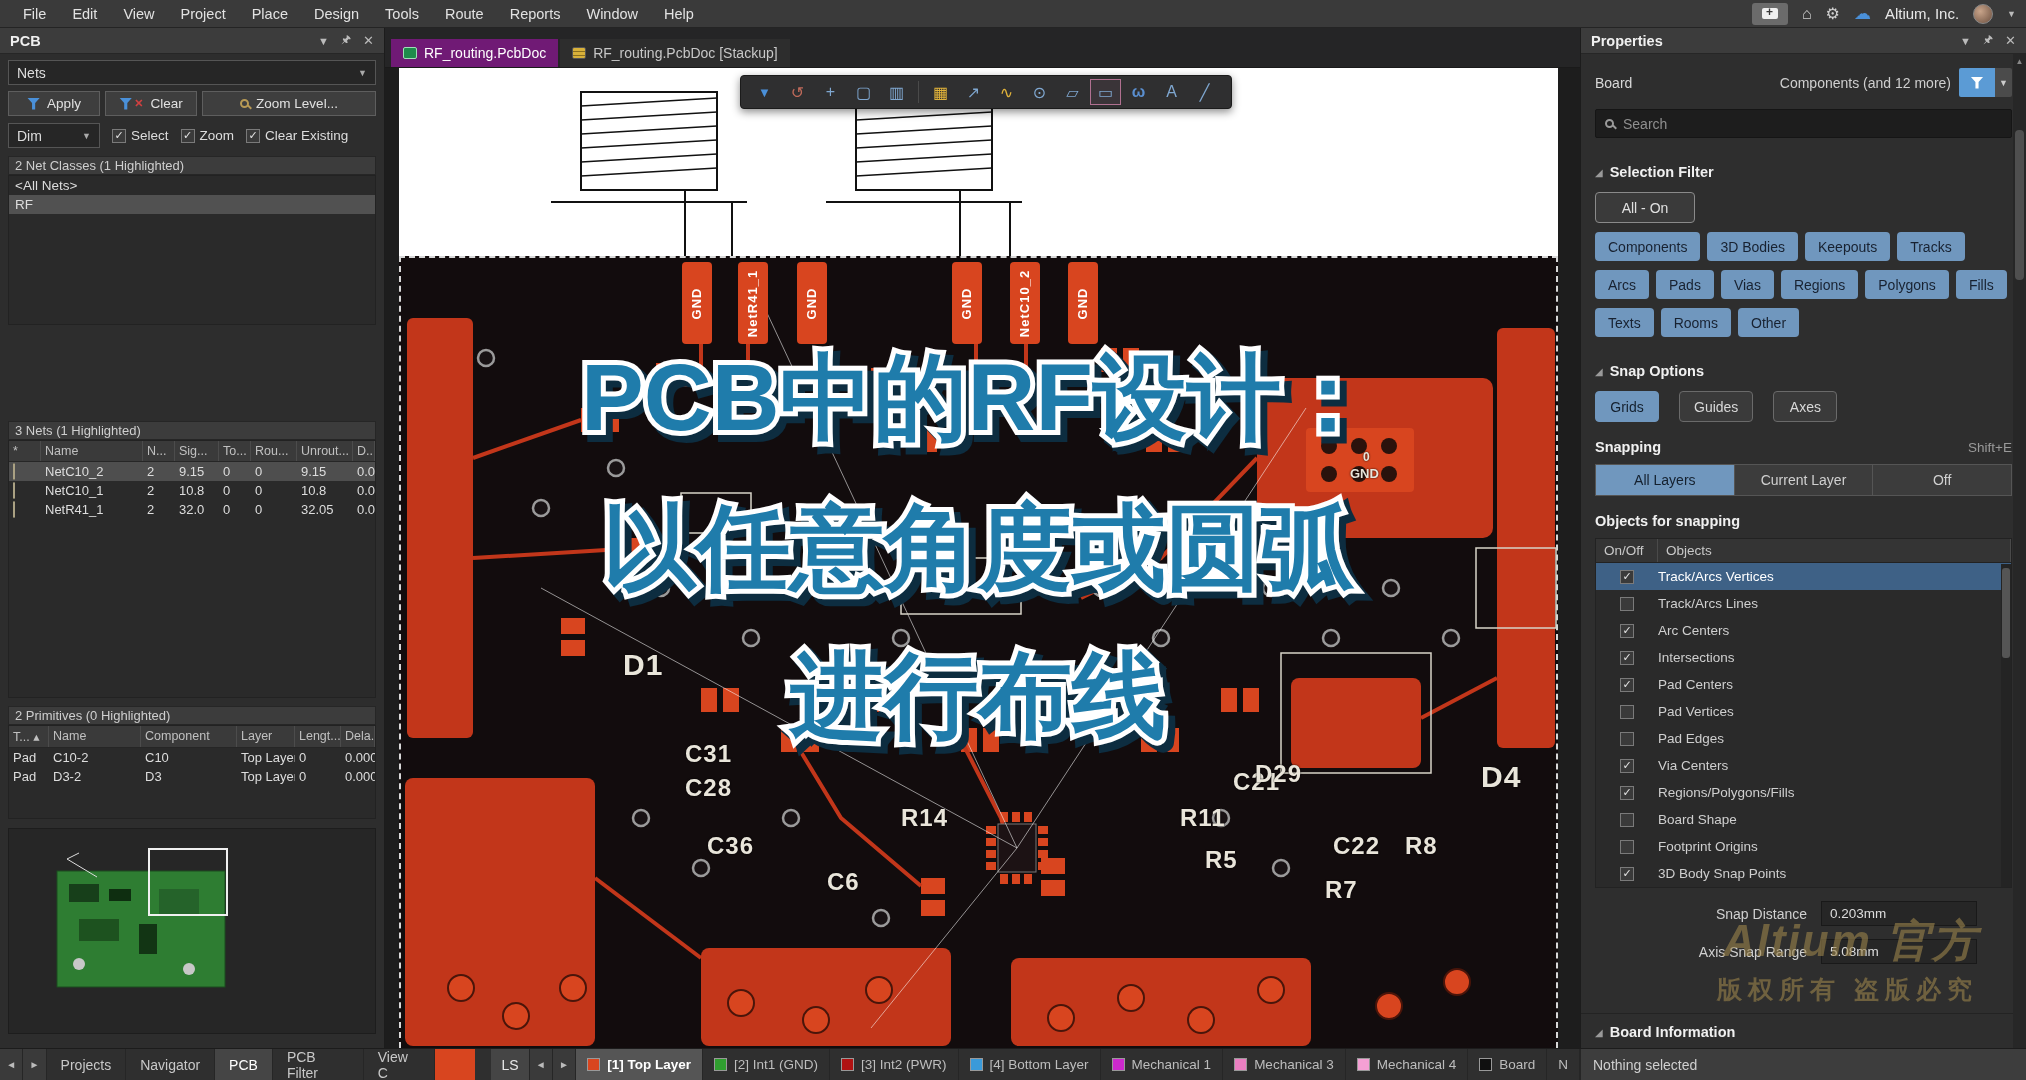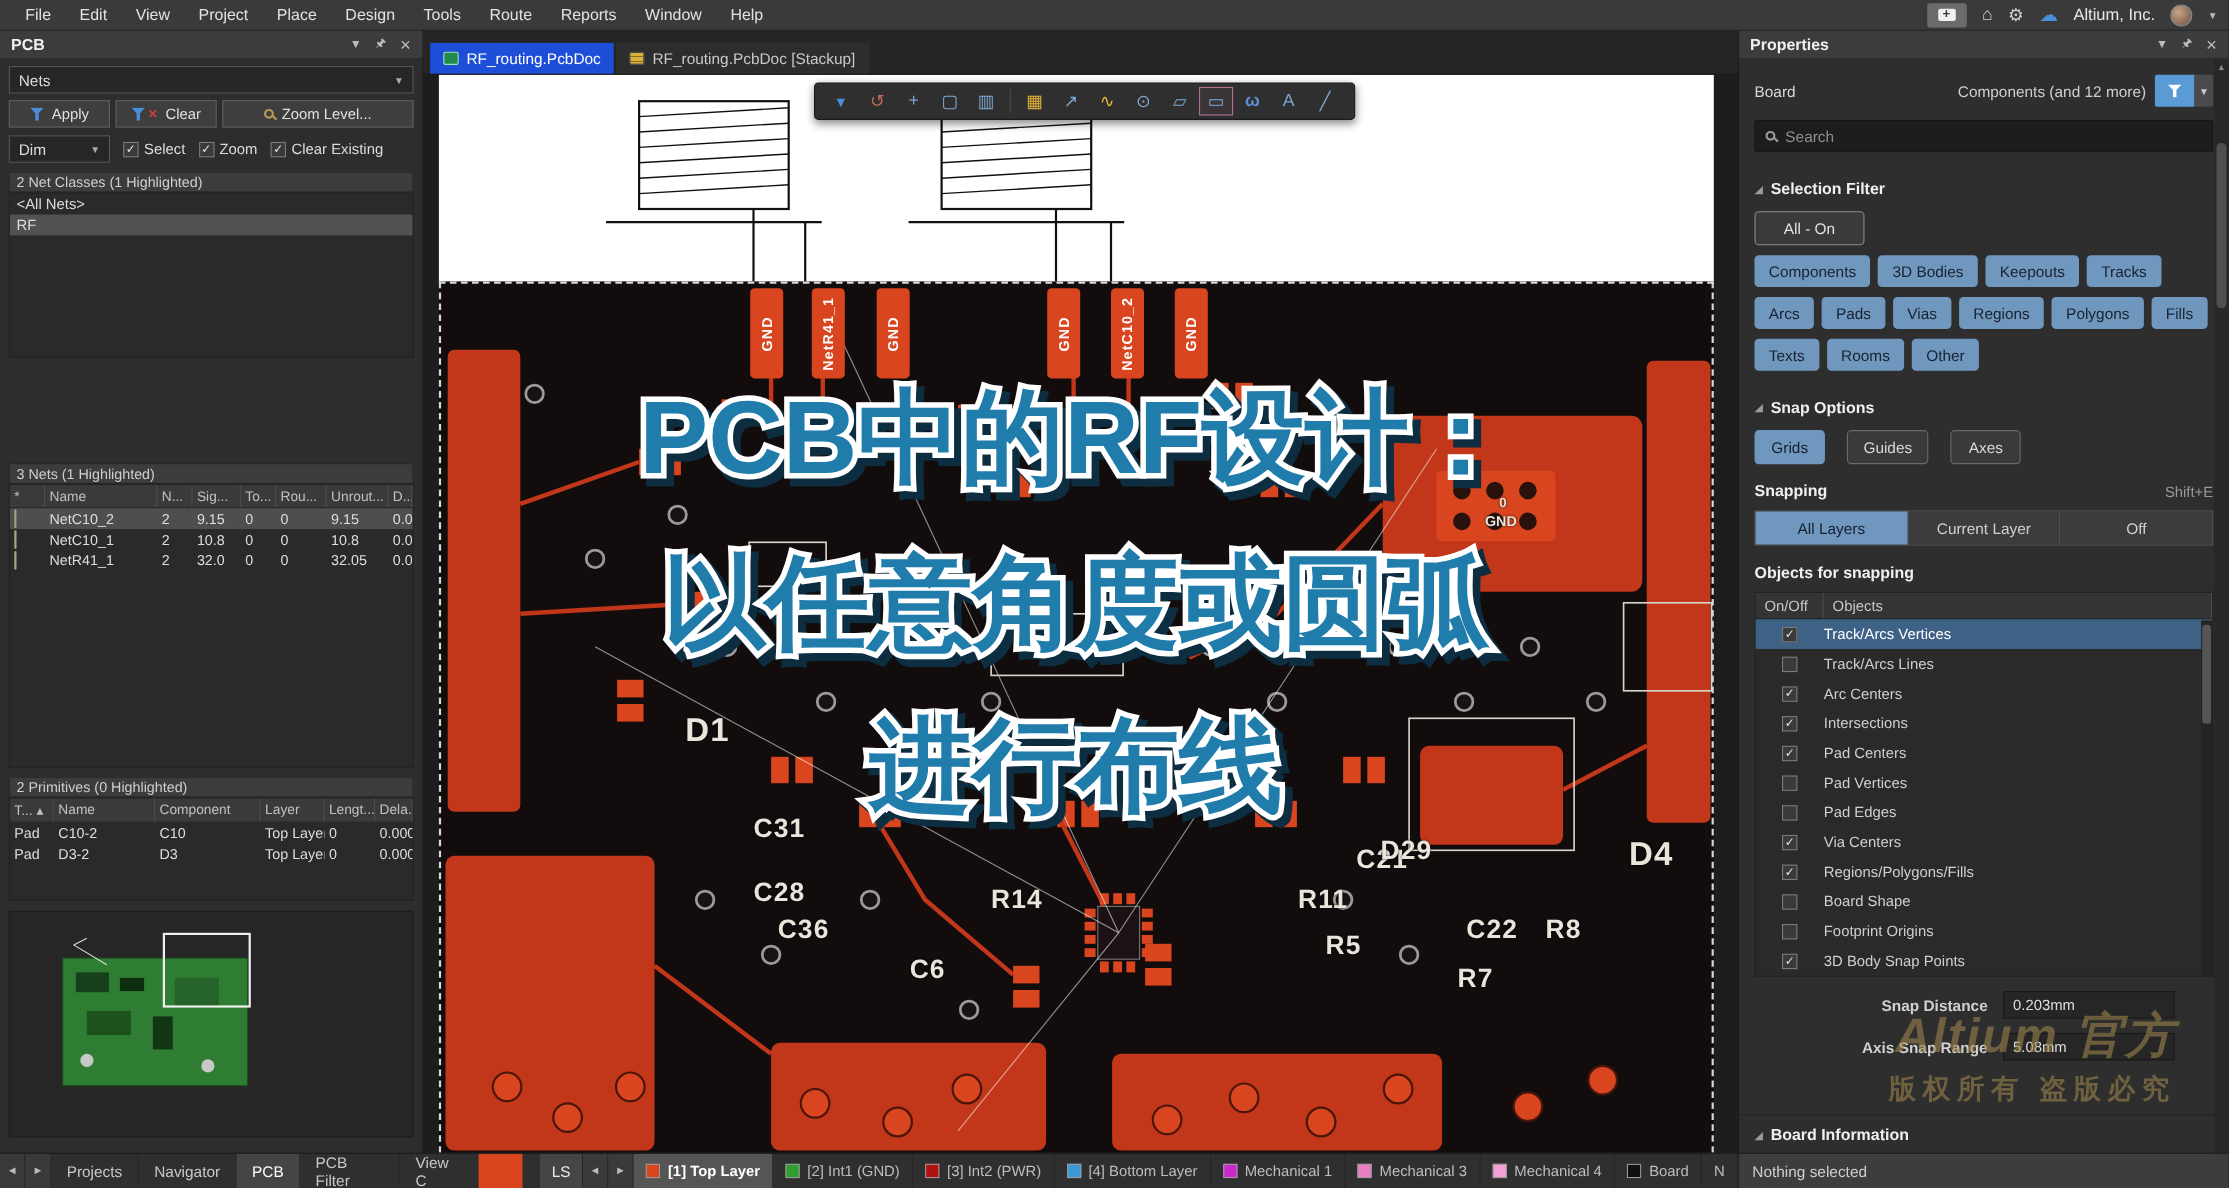--- a/index.html
+++ b/index.html
@@ -56,21 +56,21 @@
   .tbl-row > div { padding:2px 4px; overflow:hidden; white-space:nowrap; }
   .nets-grid { grid-template-columns:32px 102px 32px 44px 32px 46px 56px 1fr; }
   .prim-grid { grid-template-columns:40px 92px 96px 58px 46px 1fr; }
   .swatch-net { width:20px; height:13px; border:1px solid #aaa183; background:#3b3a30; border-radius:2px; }
   .row-hl { background:#4e4e4e; }
   .thumb-area { position:absolute; left:8px; right:8px; top:800px; height:206px; background:#262626; border:1px solid #1d1d1d; }
 
   
   .tabbar { height:40px; background:#252526; display:flex; align-items:flex-end; padding-left:6px; border-bottom:1px solid #1a1a1a; }
   .doctab { height:28px; display:flex; align-items:center; gap:7px; padding:0 12px; font-size:14px; color:#c8c8c8; background:#2d2d2d; margin-right:2px; }
-  .doctab.active { background:#1d4ed8; color:#fff; }
+  .doctab.active { background:#701a75; color:#fff; }
   .dt-icon { width:14px; height:12px; border-radius:2px; }
   .dt-icon.pcb { background:#1f8a4c; border:1px solid #9fe0b8; }
   .dt-icon.stack { background:repeating-linear-gradient(180deg,#d8b13a 0 3px,#8a6f1f 3px 4px); border:1px solid #555; }
   .canvas { position:relative; width:1195px; height:980px; background:#1d1d1d; overflow:hidden; }
   .sheet { position:absolute; left:14px; top:0; width:1159px; height:188px; background:#ffffff; }
   .board { position:absolute; left:14px; top:188px; width:1159px; height:792px; background:#120c0d;
            border-top:2px dashed #d8d8d8; border-left:2px dashed #d8d8d8; border-right:2px dashed #d8d8d8; }
   .fl-toolbar { position:absolute; left:355px; top:7px; width:492px; height:34px; background:#2f2f30; border:1px solid #1b1b1b;
                 border-radius:4px; box-shadow:0 3px 8px rgba(0,0,0,.45); display:flex; align-items:center; padding:0 8px; gap:2px; z-index:6; }
   .ti { width:31px; height:26px; display:flex; align-items:center; justify-content:center; font-size:16px; color:#7fa7d0; }
@@ -120,21 +120,21 @@
   .seg > div.on { background:#7097be; color:#14202e; }
   .obj-table { margin-top:9px; border:1px solid #222; background:#2a2a2a; position:relative; }
   .obj-head { display:grid; grid-template-columns:62px 1fr; background:#343434; border-bottom:1px solid #222; color:#c8c8c8; font-size:13.5px; }
   .obj-head > div { padding:4px 8px; border-right:1px solid #4a4a4a; }
   .obj-row { display:grid; grid-template-columns:62px 1fr; height:27px; align-items:center; color:#cfcfcf; font-size:13.5px; }
   .obj-row.sel { background:#3e6186; color:#fff; }
   .obj-row .cbcell { display:flex; justify-content:center; }
   .obj-scroll { position:absolute; right:0; top:25px; bottom:0; width:10px; background:#242424; }
   .obj-scroll .thumb { position:absolute; left:1px; width:8px; top:4px; height:90px; background:#555; border-radius:3px; }
   .snaprow { display:flex; align-items:center; margin-top:13px; }
-  .snaprow .lbl { width:226px; text-align:right; padding-right:14px; color:#d0d0d0; font-size:14px;font-weight:bold; }
+  .snaprow .lbl { width:226px; text-align:right; padding-right:14px; color:#d0d0d0; font-size:14px; }
   .snaprow .val { width:156px; height:25px; background:#262626; border:1px solid #191919; color:#ddd; font-size:13.5px; display:flex; align-items:center; padding:0 8px; }
   .boardinfo { position:absolute; left:0; right:0; bottom:8px; border-top:1px solid #232323; padding:10px 14px 0 14px; display:flex; gap:7px; align-items:center; }
   .rp-scrollbar { position:absolute; right:0; top:26px; width:13px; height:994px; background:#272727; }
   .rp-scrollbar .arrow { display:block; text-align:center; color:#888; font-size:8px; padding-top:3px; }
   .rp-scrollbar .thumb { position:absolute; left:2px; top:76px; width:9px; height:150px; background:#4f4f4f; border-radius:4px; }
 
   .watermark { position:absolute; right:48px; top:912px; z-index:9; text-align:right; color:rgba(155,132,75,0.6); pointer-events:none; }
   .watermark .w1 { font-size:44px; font-weight:bold; font-style:italic; letter-spacing:2px; }
   .watermark .w2 { font-size:25px; font-weight:bold; letter-spacing:6px; margin-top:2px; }
 
@@ -550,21 +550,21 @@
         </div>
       <div class="gndpad" style="left:625px; top:194px;">
           <span>NetC10_2</span>
         </div>
       <div class="gndpad" style="left:683px; top:194px;">
           <span>GND</span>
         </div>
 
       <span class="silk" style="left:238px; top:580px; font-size:30px;">D1</span>
       <span class="silk" style="left:300px; top:672px;">C31</span>
-      <span class="silk" style="left:300px; top:730px;">C28</span>
+      <span class="silk" style="left:300px; top:706px;">C28</span>
       <span class="silk" style="left:322px; top:764px;">C36</span>
       <span class="silk" style="left:516px; top:736px;">R14</span>
       <span class="silk" style="left:442px; top:800px;">C6</span>
       <span class="silk" style="left:848px; top:700px;">C21</span>
       <span class="silk" style="left:795px; top:736px;">R11</span>
       <span class="silk" style="left:820px; top:778px;">R5</span>
       <span class="silk" style="left:940px; top:808px;">R7</span>
       <span class="silk" style="left:948px; top:764px;">C22</span>
       <span class="silk" style="left:1020px; top:764px;">R8</span>
       <span class="silk" style="left:870px; top:692px;">D29</span>

